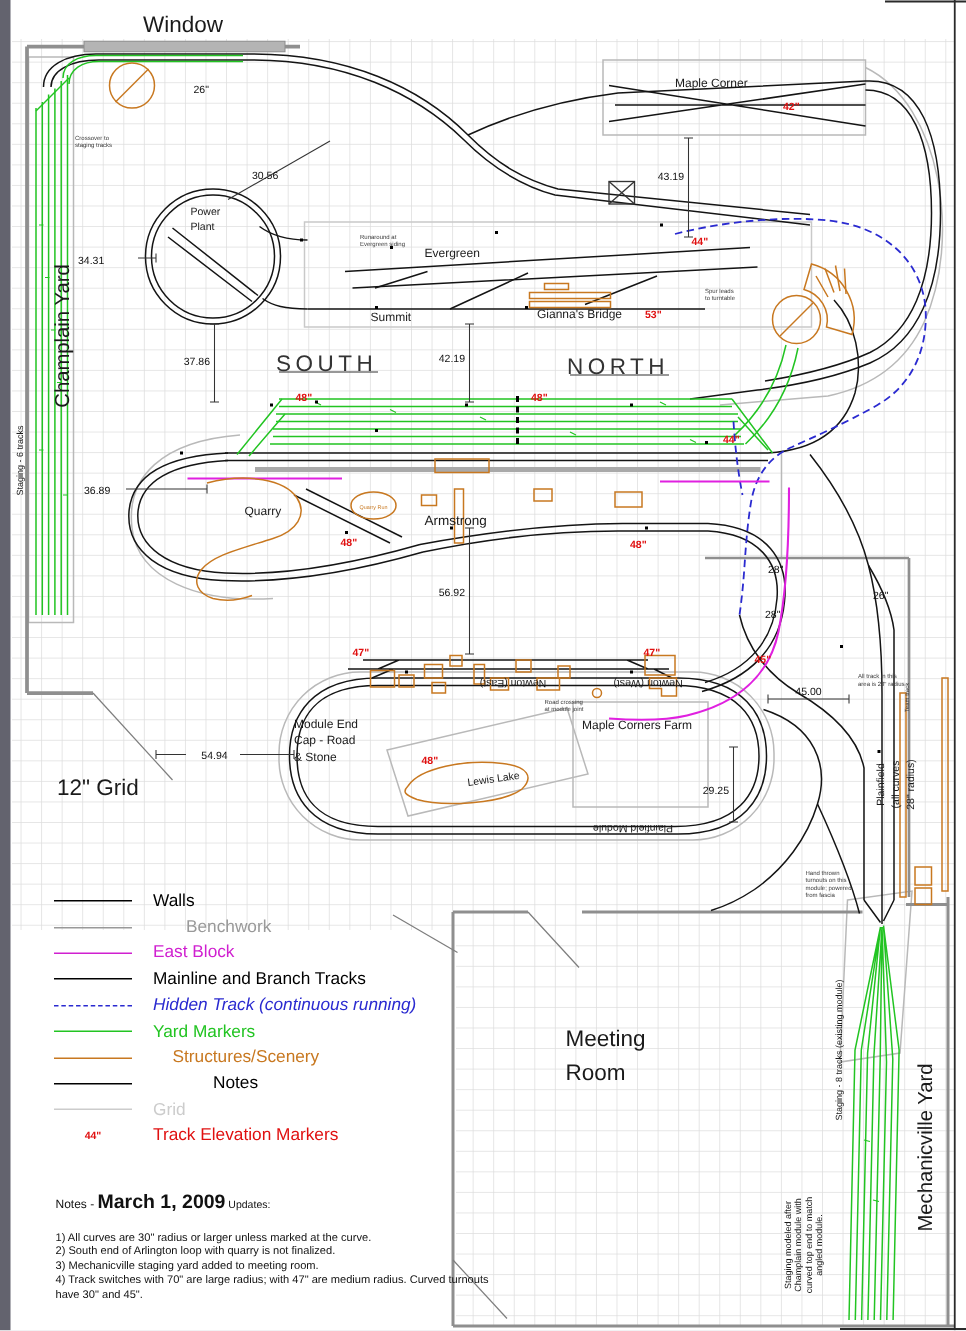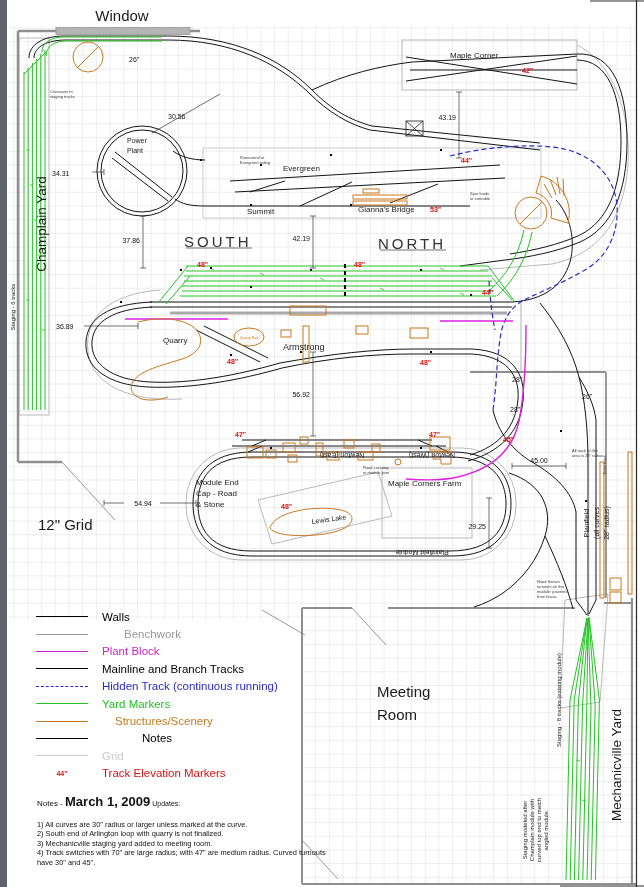--- a/index.html
+++ b/index.html
@@ -11,21 +11,21 @@
   .t4o{font-size:3.6px;fill:#c87820;}
   .t6{font-size:6px;}
   .t7{font-size:7px;}
   .t8{font-size:8px;}
   .t9{font-size:9px;}
   .t13{font-size:13.5px;}
   .t15{font-size:15px;}
   .big{font-size:15px;letter-spacing:3px;fill:#333;}
   .dim{font-size:7px;fill:#111;}
   .elev{font-size:7px;font-weight:bold;fill:#e01010;}
-  .legend{position:absolute;left:36px;top:608px;width:280px;}
+  .legend{position:absolute;left:36px;top:592px;width:280px;}
   .lg-row{display:flex;align-items:center;height:17.4px;}
   .lg-line{display:inline-block;width:52px;border-top:1.6px solid #000;margin-right:14px;}
   .lg-marker{display:inline-block;width:52px;font-size:7px;font-weight:bold;text-align:center;margin-right:14px;}
   .lg-label{font-size:11.5px;white-space:nowrap;}
   .notes{position:absolute;left:37px;top:792px;width:292px;color:#111;}
   .notes-head{margin-bottom:10px;}
   .n-pre{font-size:8px;}
   .n-date{font-size:13px;font-weight:bold;}
   .n-suf{font-size:7px;}
   .n-item{font-size:7.4px;line-height:9.4px;}
@@ -279,29 +279,29 @@
     <div class="lg-row">
         <span class="lg-line" style="border-top-color: rgb(0, 0, 0); border-top-style: solid;"></span>
         <span class="lg-label" style="color: rgb(0, 0, 0);">Walls</span>
       </div>
     <div class="lg-row">
         <span class="lg-line" style="border-top-color: rgb(153, 153, 153); border-top-style: solid;"></span>
         <span class="lg-label" style="color: rgb(153, 153, 153); margin-left: 22px;">Benchwork</span>
       </div>
     <div class="lg-row">
         <span class="lg-line" style="border-top-color: rgb(208, 32, 208); border-top-style: solid;"></span>
-        <span class="lg-label" style="color: rgb(208, 32, 208);">Plant Block</span>
+        <span class="lg-label" style="color: rgb(208, 32, 208);">East Block</span>
       </div>
     <div class="lg-row">
         <span class="lg-line" style="border-top-color: rgb(0, 0, 0); border-top-style: solid;"></span>
         <span class="lg-label" style="color: rgb(0, 0, 0); text-align: center;">Mainline and Branch Tracks</span>
       </div>
     <div class="lg-row">
         <span class="lg-line" style="border-top-color: rgb(42, 42, 208); border-top-style: dashed;"></span>
-        <span class="lg-label" style="color: rgb(42, 42, 208);">Hidden Track (continuous running)</span>
+        <span class="lg-label" style="color: rgb(42, 42, 208); font-style: italic;">Hidden Track (continuous running)</span>
       </div>
     <div class="lg-row">
         <span class="lg-line" style="border-top-color: rgb(34, 196, 34); border-top-style: solid;"></span>
         <span class="lg-label" style="color: rgb(34, 196, 34);">Yard Markers</span>
       </div>
     <div class="lg-row">
         <span class="lg-line" style="border-top-color: rgb(200, 120, 32); border-top-style: solid;"></span>
         <span class="lg-label" style="color: rgb(200, 120, 32); margin-left: 13px;">Structures/Scenery</span>
       </div>
     <div class="lg-row">

